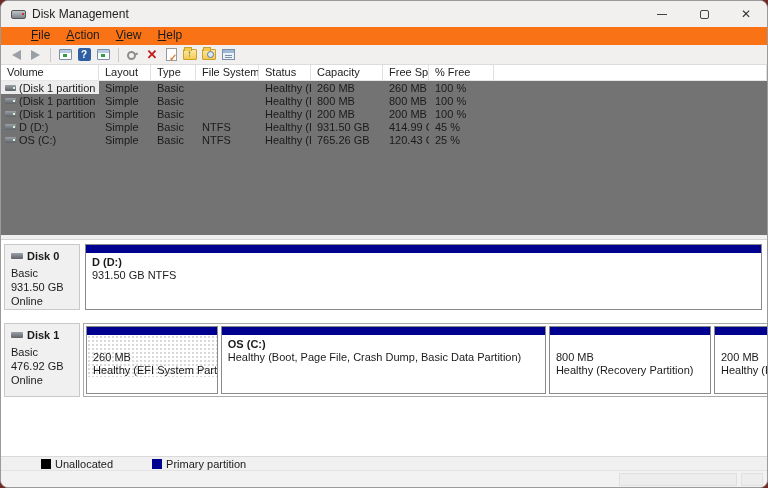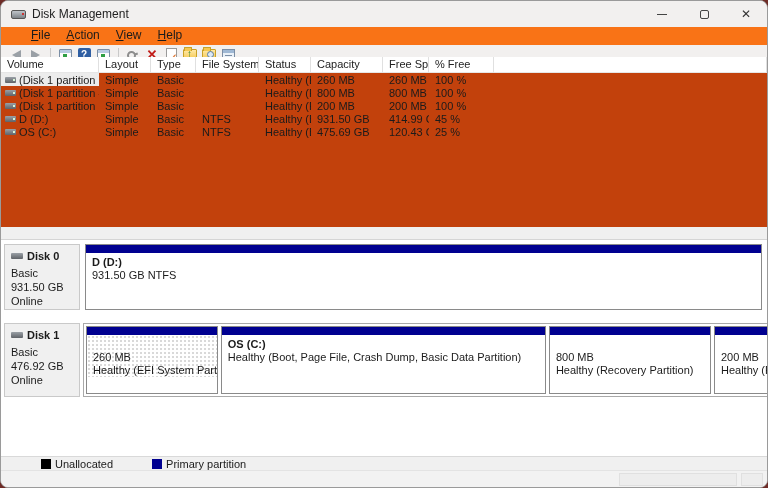--- a/index.html
+++ b/index.html
@@ -62,21 +62,21 @@
   .doc-ic::after { content:"\2713"; position:absolute; right:-2px; bottom:-3px; color:#e07b39; font-size:10px; font-weight:bold; }
   .folder-ic { width:14px; height:11px; background:linear-gradient(#ffe9a8,#f5c851); border:1px solid #c9a227; border-radius:1px; position:relative; }
   .folder-ic::before { content:""; position:absolute; left:0; top:-3px; width:6px; height:3px; background:#f5c851; border:1px solid #c9a227; border-bottom:none; border-radius:1px 1px 0 0; }
   .folder-ic.up::after { content:"\2191"; position:absolute; left:3px; top:-2px; color:#1e7a1e; font-size:10px; font-weight:bold; }
   .folder-ic.search::after { content:""; position:absolute; right:1px; top:1px; width:5px; height:5px; border:1.5px solid #5b7c9e; border-radius:50%; background:#dce9f5; }
   .props-ic { width:13px; height:11px; background:#eaf1f8; border:1px solid #7b8ea5; position:relative; }
   .props-ic::before { content:""; position:absolute; left:0; top:0; right:0; height:3px; background:#9fb8d4; }
   .props-ic::after { content:""; position:absolute; left:2px; top:5px; right:2px; height:1px; background:#7b8ea5; box-shadow:0 2px 0 #7b8ea5; }
 
   
-  .listview { position:absolute; left:0; top:56px; width:766px; height:170px; background:#c2410c; }
+  .listview { position:absolute; left:0; top:64px; width:766px; height:170px; background:#737373; }
   .lv-grid { display:grid; grid-template-columns:98px 52px 45px 63px 52px 72px 46px 65px 1fr; }
   .lv-header .cell {
     height:16px; padding:1px 4px 0 6px; color:#222;
     border-right:1px solid #e0e0e0; border-bottom:1px solid #e6e6e6;
     background:#fff; white-space:nowrap; overflow:hidden;
   }
   .lv-row .cell { height:13px; padding:0 4px 0 6px; white-space:nowrap; overflow:hidden; display:flex; align-items:center; }
   .lv-row .cell.vol { padding-left:4px; gap:3px; }
   .lv-row.focused .cell.vol { background:#ececec; }
   .vol-ic { flex:0 0 auto; width:11px; height:6px; background:linear-gradient(#9aa0a6,#5f6368); border-radius:1px; position:relative; }
@@ -262,21 +262,21 @@
 
     <div class="lv-grid lv-row">
       <div class="cell vol">
           <span class="vol-ic"></span>
           <span>OS (C:)</span>
         </div>
       <div class="cell">Simple</div>
       <div class="cell">Basic</div>
       <div class="cell">NTFS</div>
       <div class="cell">Healthy (B...</div>
-      <div class="cell">475.69 GB</div>
+      <div class="cell">765.26 GB</div>
       <div class="cell">120.43 GB</div>
       <div class="cell">25 %</div>
       <div class="cell"></div>
     </div>
   </div>
 
   <div class="graphpane">
 
     <div class="disk-row disk0">
       <div class="disk-label">

